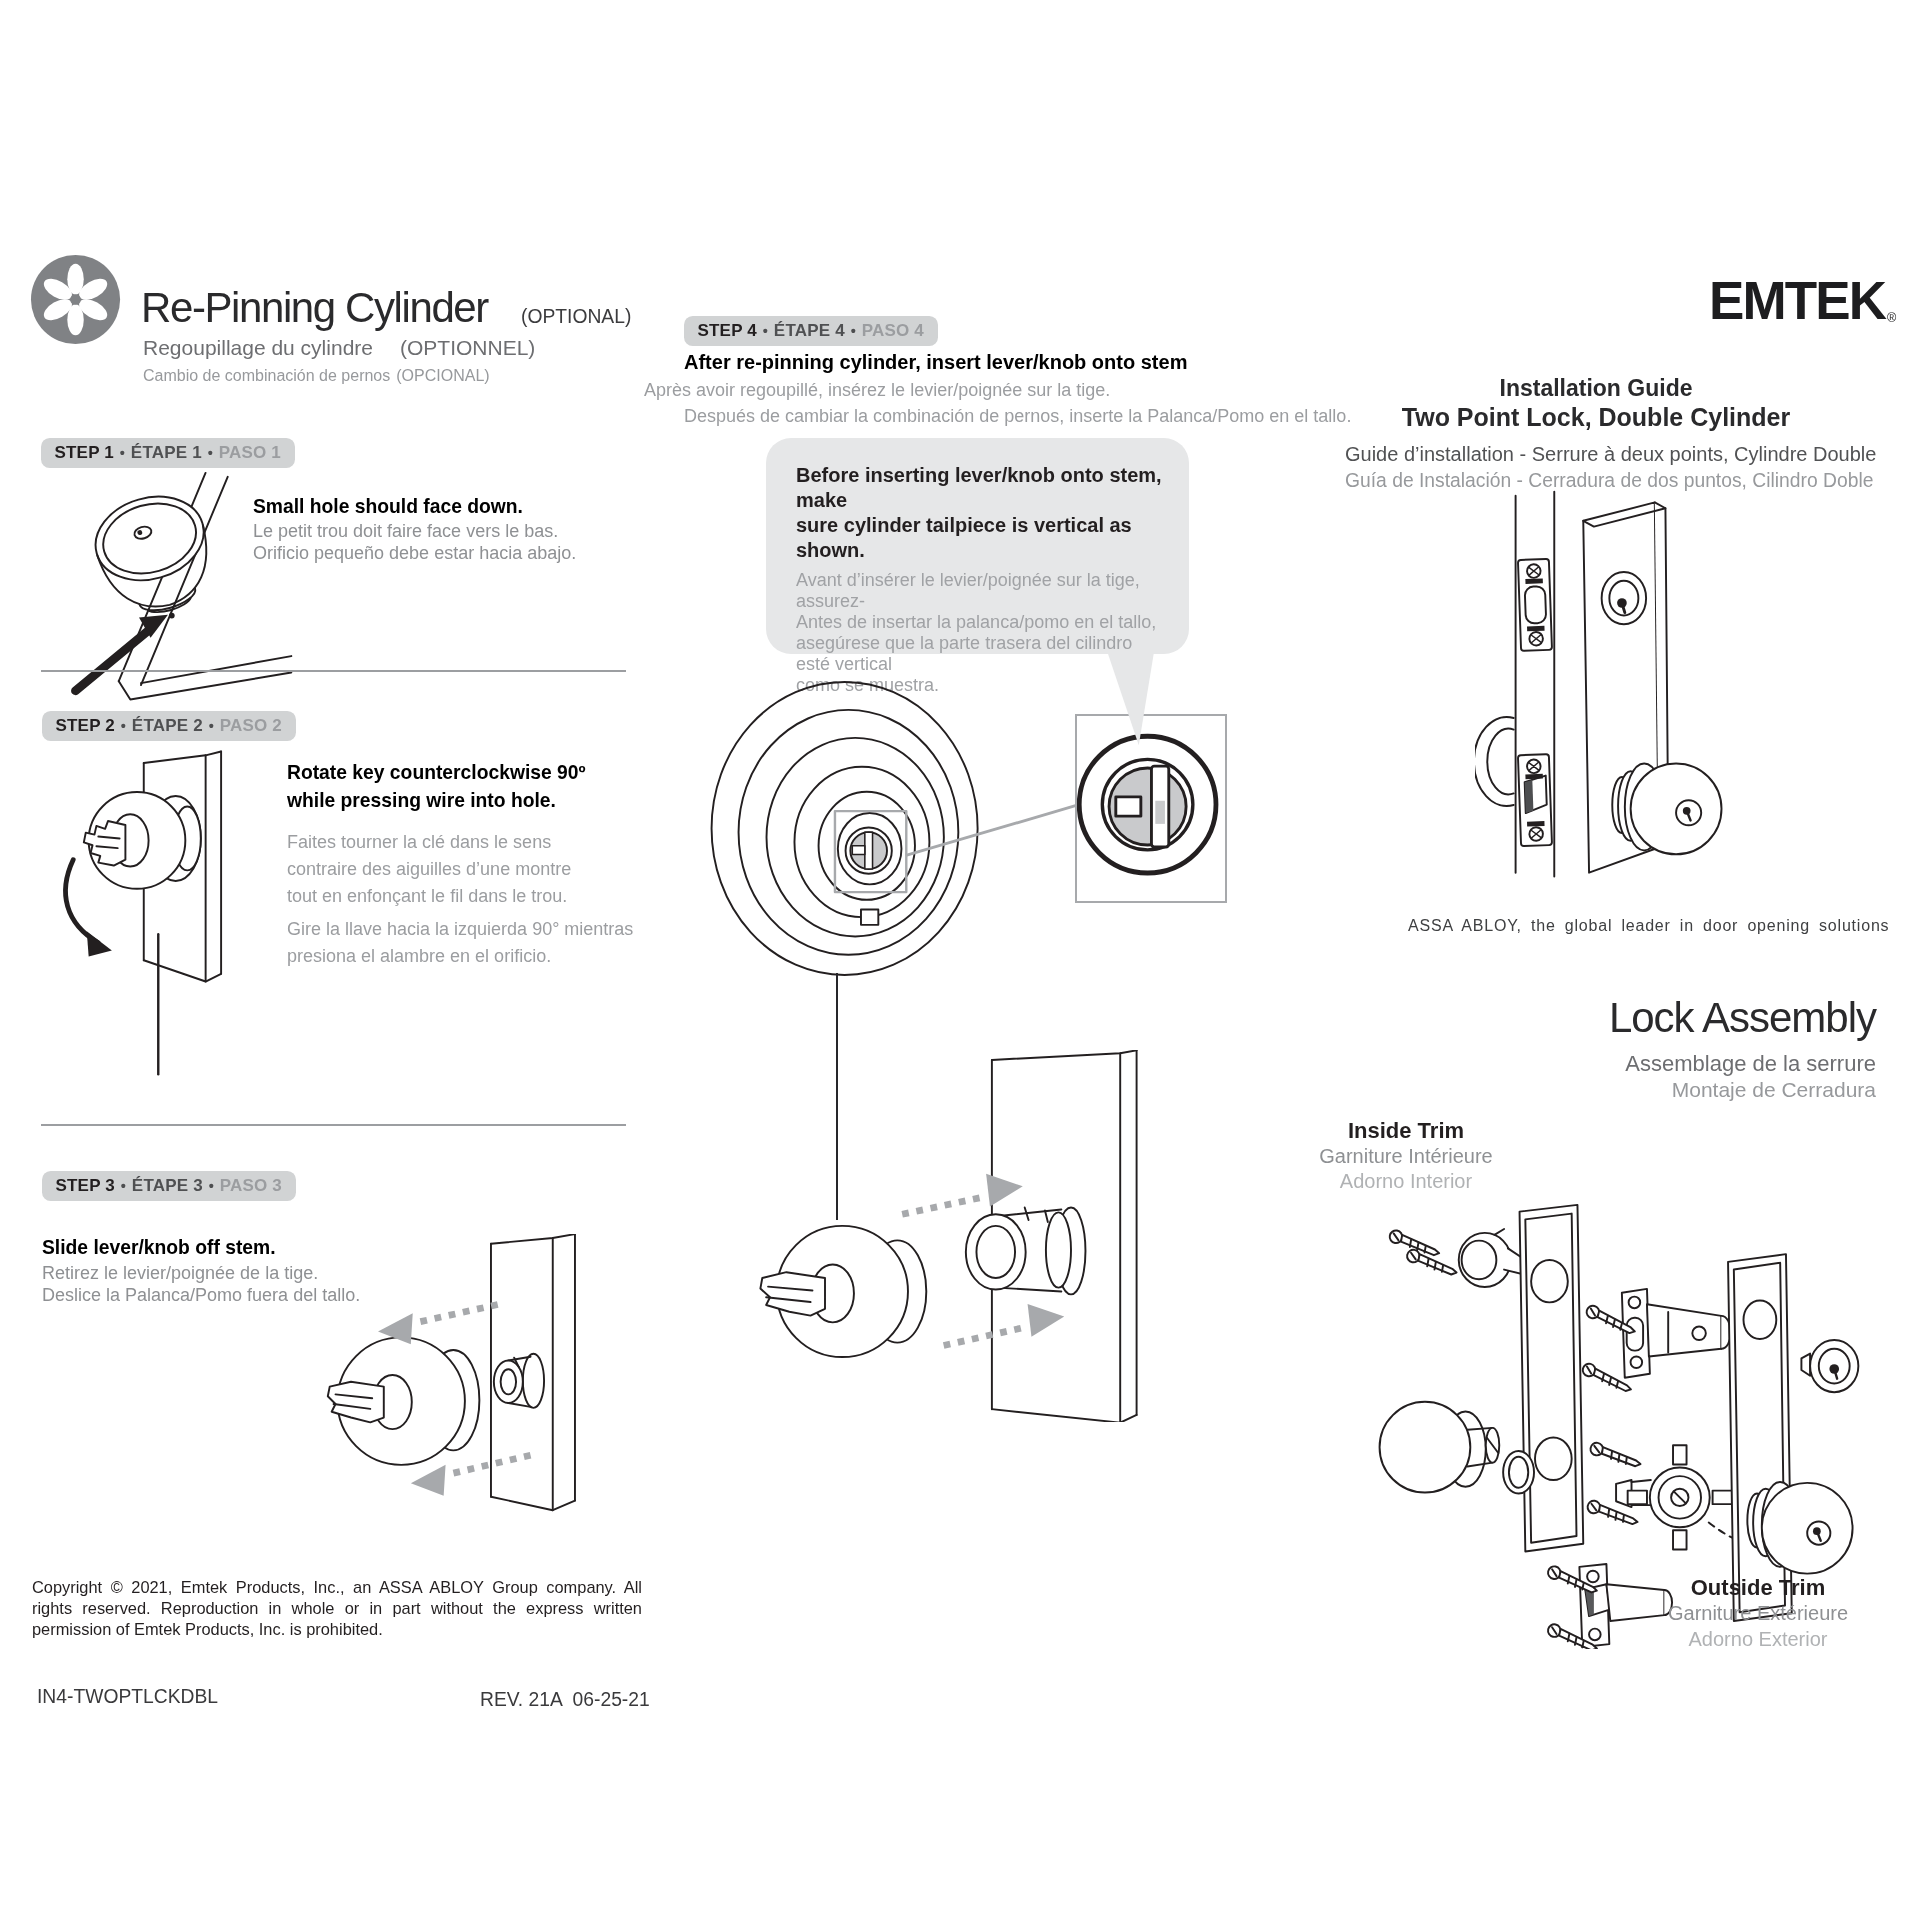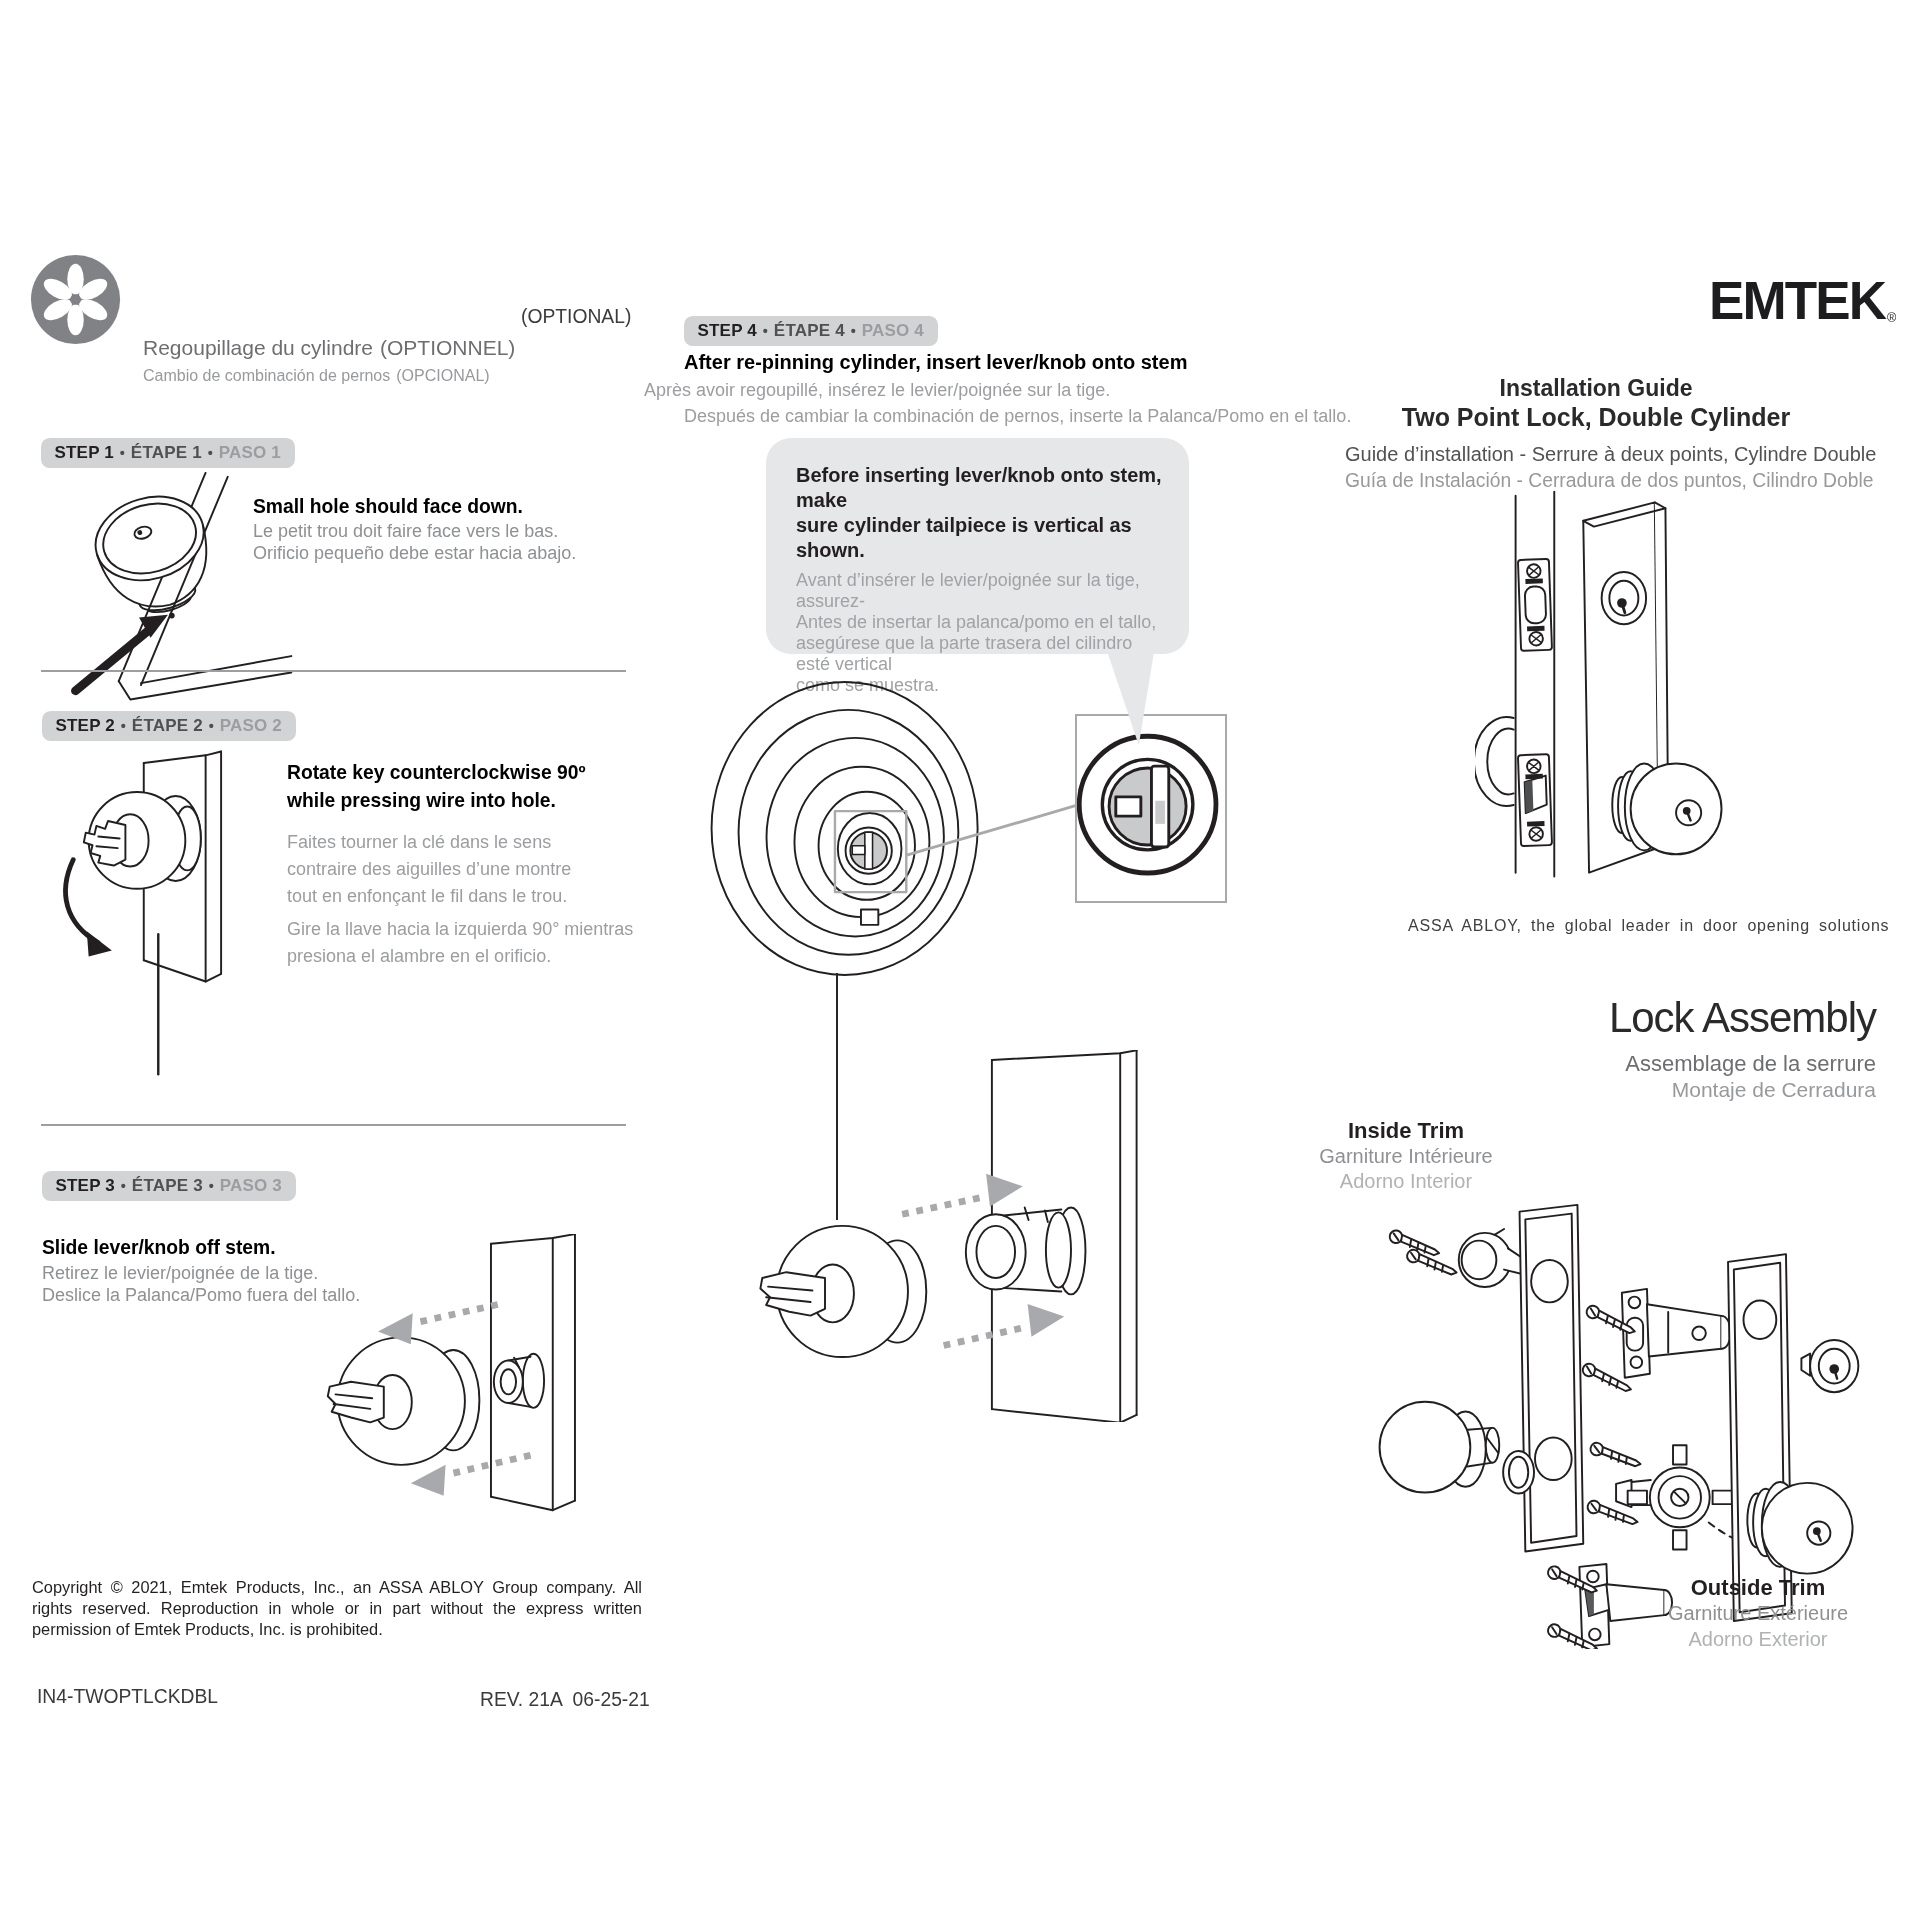--- a/index.html
+++ b/index.html
@@ -5,21 +5,21 @@
   html,body{margin:0;padding:0;background:#ffffff;}
   body{width:1931px;height:1931px;font-family:"Liberation Sans",sans-serif;color:#231f20;position:relative;}
   #page{position:absolute;inset:0;width:1931px;height:1931px;background:#fff;overflow:hidden;}
   .abs{position:absolute;white-space:nowrap;}
   svg{display:block;}
   .lineart{stroke:#231f20;stroke-width:2;fill:none;stroke-linejoin:round;stroke-linecap:round;}
 
   
   .doc-title{font-size:42px;font-weight:400;letter-spacing:-1.4px;color:#2a2a2c;}
   .doc-title-opt{font-size:19.3px;color:#3c3c3e;}
-  .sub-fr{font-size:21px;color:#6d6e71;display:flex;gap:7px;text-align:center;}
+  .sub-fr{font-size:21px;color:#6d6e71;display:flex;gap:27px;text-align:center;}
   .sub-es{font-size:16px;color:#97999c;display:flex;gap:6px;}
 
   
   .badge{position:absolute;height:30px;background:#d1d3d4;border-radius:8.7px;display:inline-flex;align-items:center;
          padding:0 13.5px;gap:5.8px;font-weight:700;font-size:17px;letter-spacing:0.2px;}
   .badge .b-en{color:#231f20;}
   .badge .b-dot{color:#4d4e50;font-size:14.5px;}
   .badge .b-fr{color:#4f5052;}
   .badge .b-es{color:#9b9da0;}
 
@@ -68,20 +68,21 @@
       <ellipse cx="47" cy="29" rx="8.5" ry="16"></ellipse>
       <ellipse cx="47" cy="29" rx="8.5" ry="16" transform="rotate(60 47 50)"></ellipse>
       <ellipse cx="47" cy="29" rx="8.5" ry="16" transform="rotate(120 47 50)"></ellipse>
       <ellipse cx="47" cy="29" rx="8.5" ry="16" transform="rotate(180 47 50)"></ellipse>
       <ellipse cx="47" cy="29" rx="8.5" ry="16" transform="rotate(240 47 50)"></ellipse>
       <ellipse cx="47" cy="29" rx="8.5" ry="16" transform="rotate(300 47 50)"></ellipse>
     </g>
     <circle cx="47" cy="50" r="5.5" fill="#808285"></circle>
   </svg>
 
+  <div class="abs doc-title" style="left:141px;top:284px">Re-Pinning Cylinder</div>
   <div class="abs doc-title-opt" style="left:521px;top:306px">(OPTIONAL)</div>
   <div class="abs sub-fr" style="left:143px;top:336px">
     <span>Regoupillage du cylindre</span>
     <span>(OPTIONNEL)</span>
   </div>
   <div class="abs sub-es" style="left:143px;top:367px">
     <span>Cambio de combinación de pernos</span>
     <span>(OPCIONAL)</span>
   </div>
 

